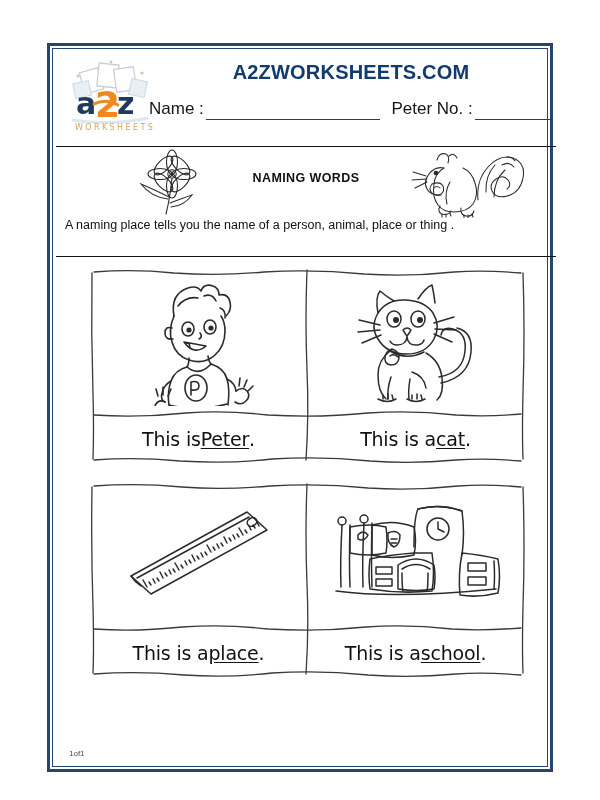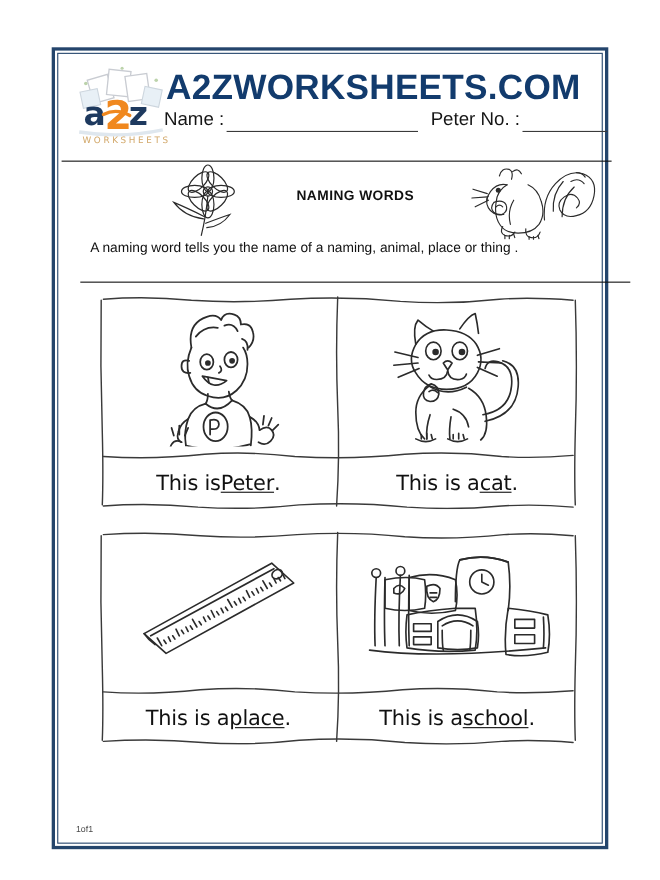--- a/index.html
+++ b/index.html
@@ -44,22 +44,22 @@
     left: 3px; top: 3px;
     width: 500px;
     height: 95px;
     box-sizing: border-box;
     border-bottom: 1.5px solid #111;
   }
   #brand-title {
     position: absolute;
     left: 95px; top: 9px;
     width: 400px;
-    text-align: left;
-    font-size: 32px;
+    text-align: center;
+    font-size: 20px;
     font-weight: bold;
     color: #123b6d;
     letter-spacing: 0.2px;
     font-family: "Liberation Sans", sans-serif;
   }
 
   
   #logo {
     position: absolute;
     left: 8px; top: 8px;
@@ -94,21 +94,21 @@
   .fl-name { width: 185px; }
   .fl-roll { width: 82px; }
   .fl-class { width: 73px; }
   .fl-section { width: 68px; }
   .fl-date { width: 88px; }
   .sp { display: inline-block; width: 10px; }
 
   
   #topic-strip {
     position: absolute;
-    left: 20px; top: 98px;
+    left: 3px; top: 98px;
     width: 500px;
     height: 110px;
     box-sizing: border-box;
     border-bottom: 1.5px solid #111;
   }
   #topic-title {
     position: absolute;
     left: 0; top: 24px;
     width: 500px;
     text-align: center;
@@ -312,21 +312,21 @@
               <path d="M34 58 q-3 6 2 8 q6 2 9 -3"></path>
               <path d="M55 60 q-1 7 5 8 q6 1 8 -5"></path>
               <path d="M36 66 l0 3 M40 66 l0 3 M44 65 l1 3"></path>
               <path d="M58 67 l0 3 M62 67 l0 3 M66 66 l1 3"></path>
 
               <path d="M44 34 q-6 10 -3 22"></path>
             </g>
           </svg>
         </div>
 
-        <div id="definition-text">A naming word tells you the name of a naming, animal, place or thing .</div>
+        <div id="definition-text">A naming place tells you the name of a person, animal, place or thing .</div>
       </div>
 
       <div id="exercise-area">
 
         <div class="card-row" id="card-row-1">
           <svg class="rule-layer" viewBox="0 0 435 196">
             <g fill="none" stroke="#3a3a3a" stroke-width="1.3" stroke-linecap="round">
               <path d="M4 5 q40 -3 80 1 q45 3 90 -1 q50 -3 100 2 q45 3 90 -2 q30 -2 67 1"></path>
               <path d="M4 148 q45 3 92 -2 q40 -3 82 2 q52 3 100 -2 q44 -3 88 2 q30 2 65 -1"></path>
               <path d="M4 193 q42 -3 86 1 q48 3 92 -2 q50 -3 98 2 q42 3 86 -1 q30 -2 65 1"></path>

